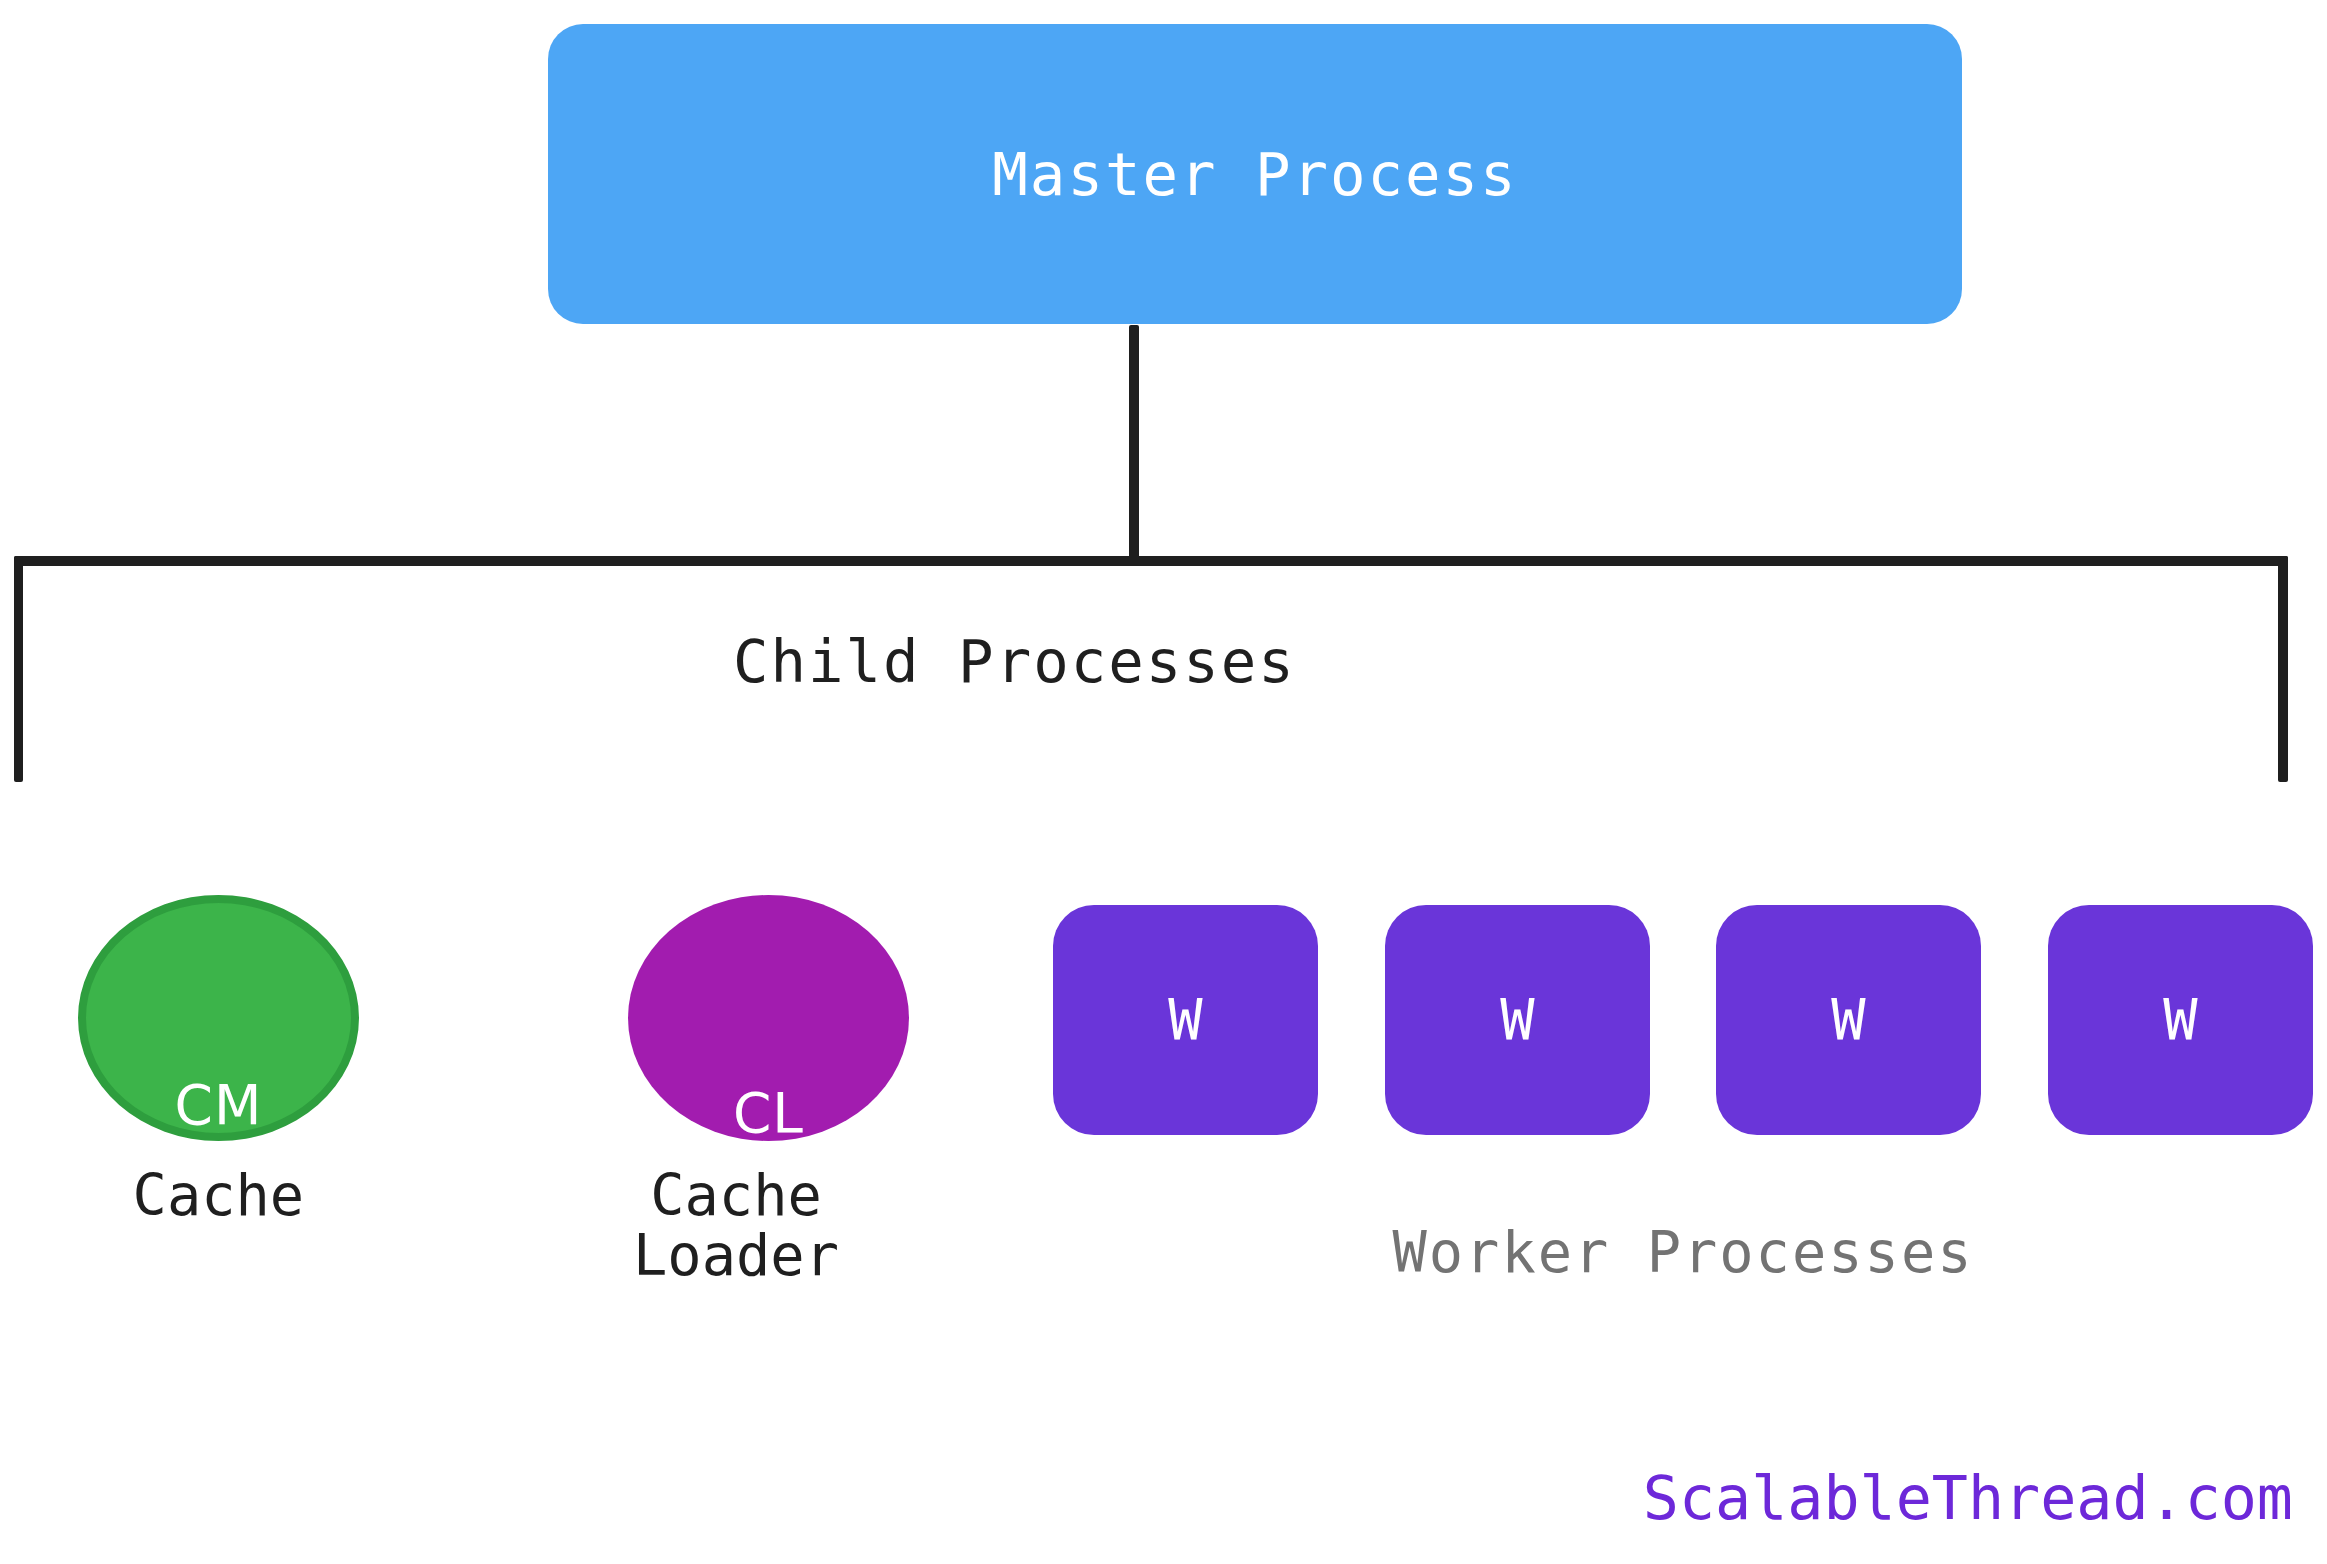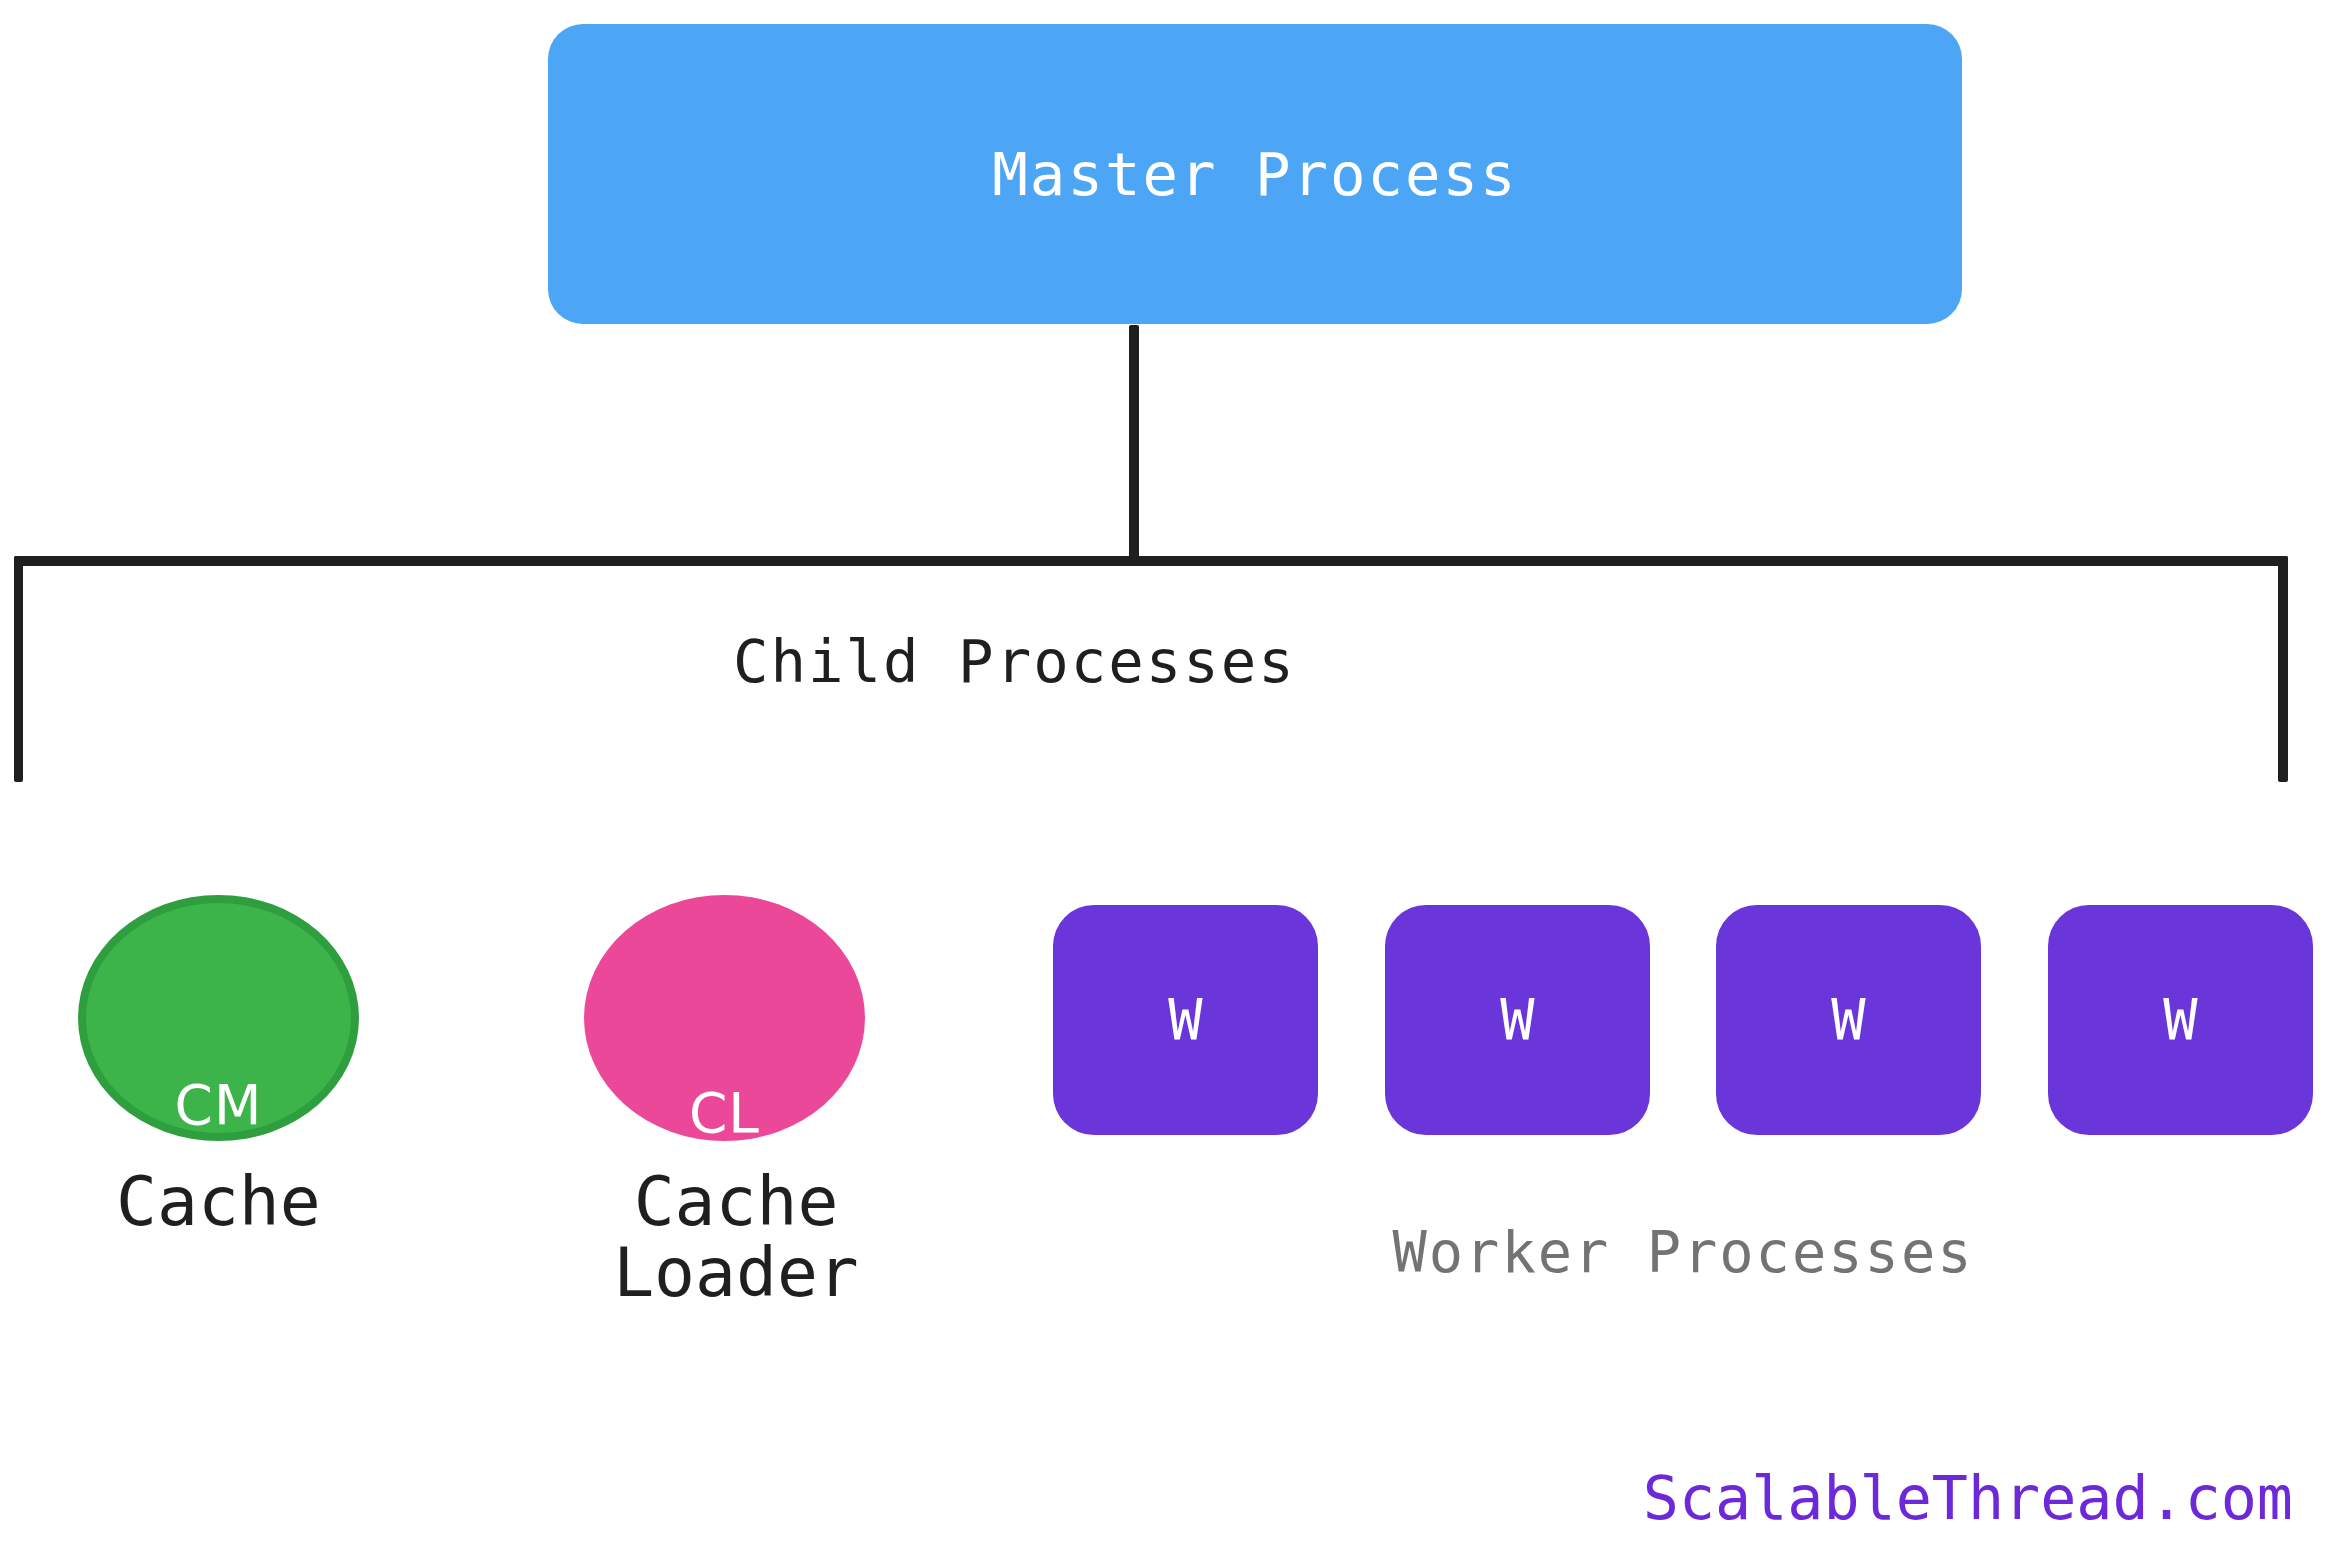--- a/index.html
+++ b/index.html
@@ -109,42 +109,42 @@
   }
   .node-circle-cm {
     left: 78px;
     top: 895px;
     width: 281px;
     height: 246px;
     background: #3cb44a;
     border: 8.8px solid #2e9e3e;
   }
   .node-circle-cl {
-    left: 584px;
+    left: 628px;
     top: 895px;
     width: 281px;
     height: 246px;
-    background: #ec4899;
+    background: #a21caf;
   }
   .node-initials {
     color: #ffffff;
     font-family: "DejaVu Sans", "Liberation Sans", sans-serif;
     font-size: 55px;
     line-height: 1;
     letter-spacing: 1px;
   }
 
   
   .node-caption {
     position: absolute;
     top: 1166px;
     width: 390px;
     color: #1f1f1f;
     font-family: "DejaVu Sans Mono", "Liberation Mono", monospace;
-    font-size: 68px;
+    font-size: 57px;
     line-height: 1.05;
     text-align: center;
   }
   .node-caption .cap-line {
     display: block;
     white-space: nowrap;
   }
   .node-caption-cm { left: 23.4px; }
   .node-caption-cl { left: 541px; }
 

